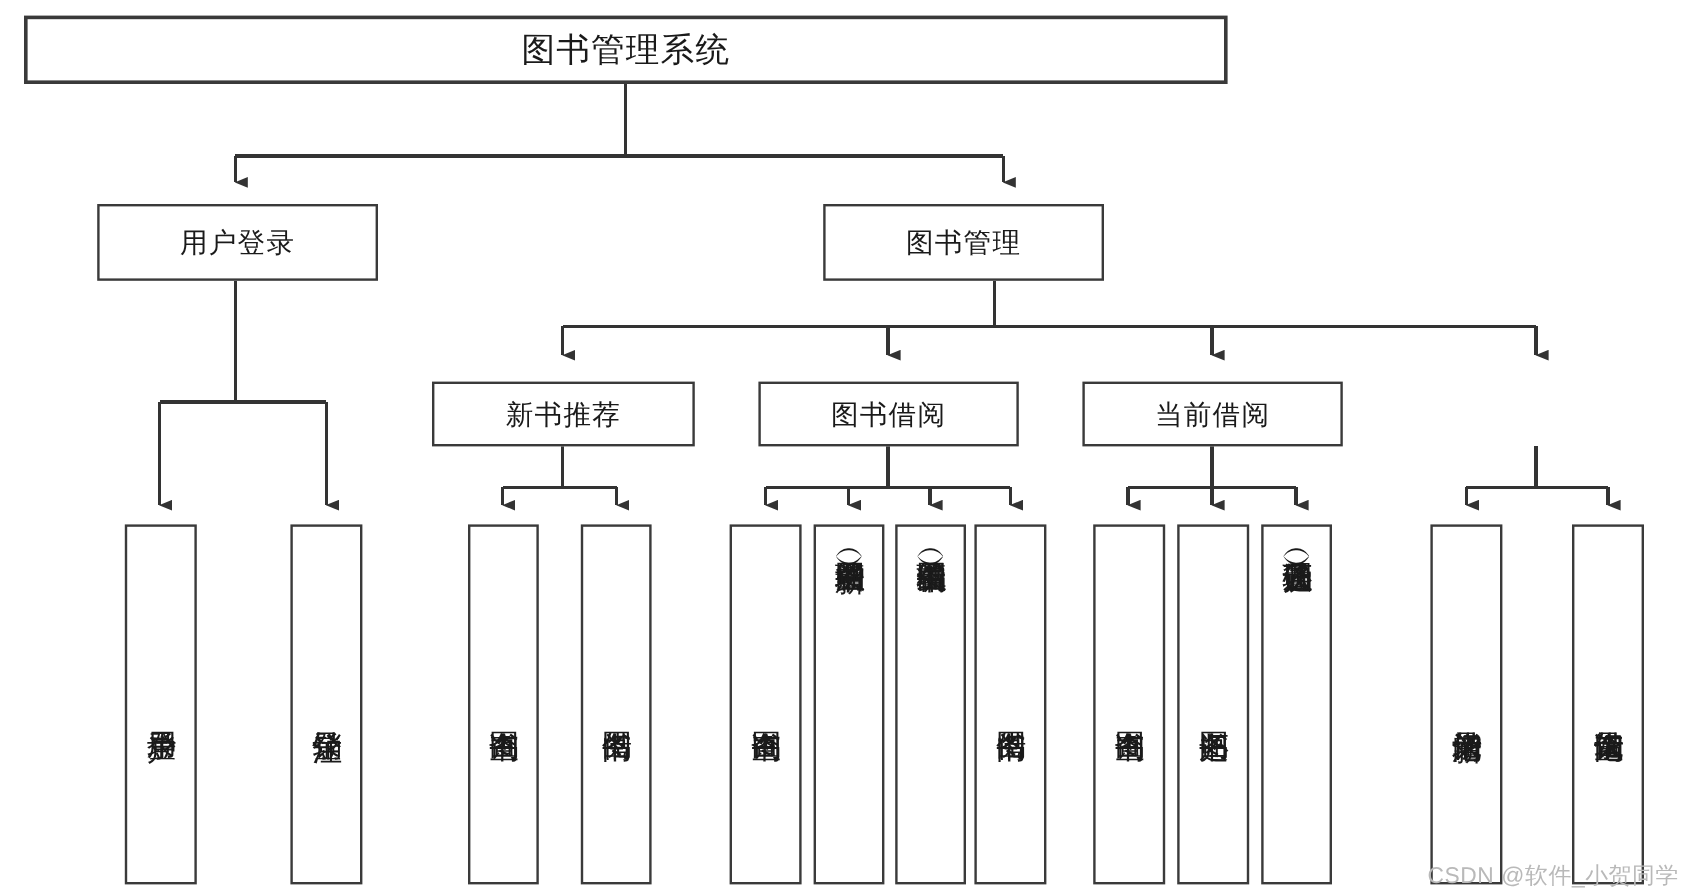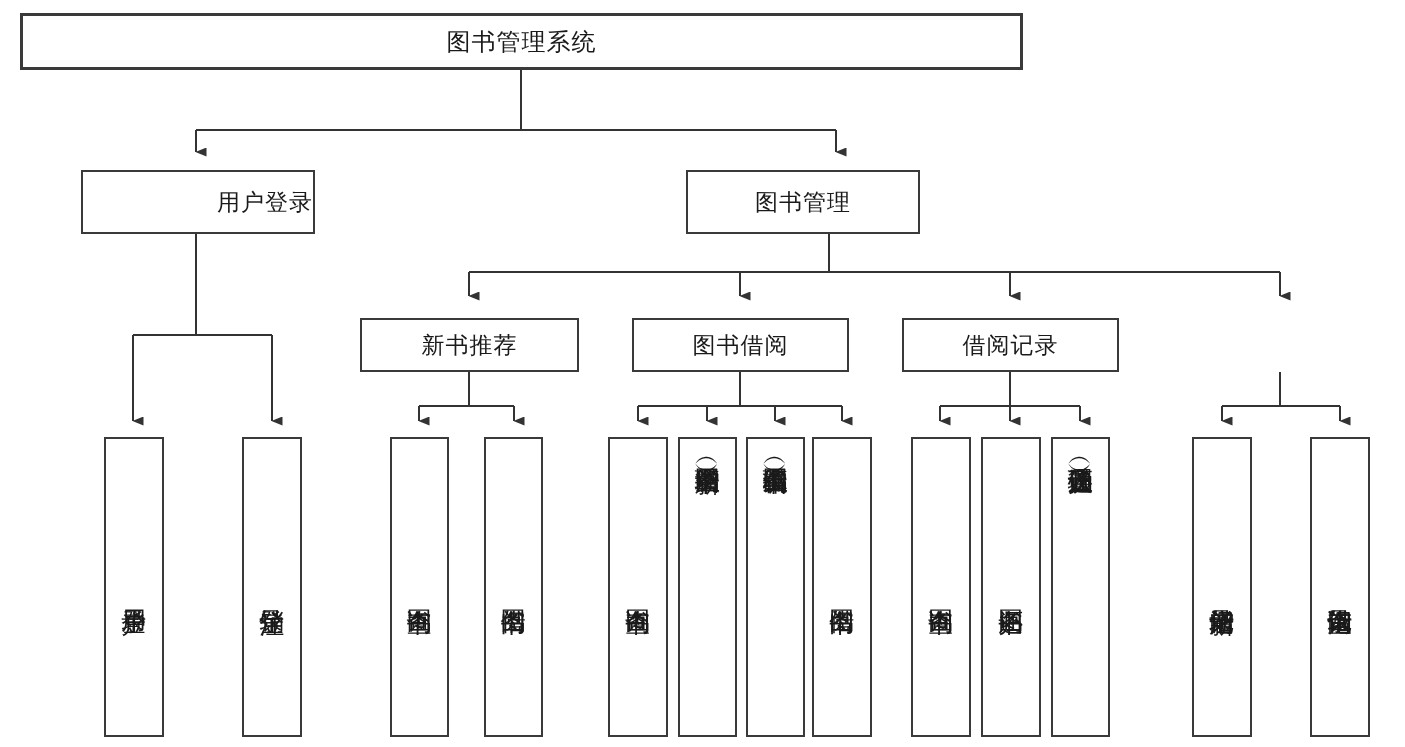--- a/index.html
+++ b/index.html
@@ -26,21 +26,21 @@
     align-items: center;
     justify-content: center;
     color: #1a1a1a;
   }
   .node.h {
     font-size: 23px;
     letter-spacing: 1px;
     white-space: nowrap;
   }
   .node.root {
-    font-size: 24px;
+    font-size: 28px;
     border-width: 3px;
   }
   .node.leaf {
     align-items: flex-start;
     justify-content: center;
     padding-top: 6px;
   }
   .vtext {
     writing-mode: vertical-rl;
     text-orientation: upright;
@@ -131,38 +131,38 @@
       <path d="M1222,406 L1340,406"></path>
       <path d="M1222,406 L1222,421" marker-end="url(#arrow)"></path>
       <path d="M1340,406 L1340,421" marker-end="url(#arrow)"></path>
     </g>
   </svg>
 
   <div class="node h root" style="left:20px; top:13px; width:1003px; height:57px;">
     <span>图书管理系统</span>
   </div>
 
-  <div class="node h" style="left:81px; top:170px; width:234px; height:64px;justify-content:flex-end;">
+  <div class="node h" style="left:81px; top:170px; width:234px; height:64px;">
     <span>用户登录</span>
   </div>
 
   <div class="node h" style="left:686px; top:170px; width:234px; height:64px;">
     <span>图书管理</span>
   </div>
 
   <div class="node h" style="left:360px; top:318px; width:219px; height:54px;">
     <span>新书推荐</span>
   </div>
 
   <div class="node h" style="left:632px; top:318px; width:217px; height:54px;justify-content:center;">
     <span>图书借阅</span>
   </div>
 
   <div class="node h" style="left:902px; top:318px; width:217px; height:54px;">
-    <span>借阅记录</span>
+    <span>当前借阅</span>
   </div>
 
 
   <div class="node leaf" style="left:104px; top:437px; width:60px; height:300px;">
     <div class="leaf-inner">
       <span class="vtext">用户登录</span>
     </div>
   </div>
 
   <div class="node leaf" style="left:242px; top:437px; width:60px; height:300px;">
@@ -230,14 +230,15 @@
       <span class="vtext">新增借阅记录</span>
     </div>
   </div>
 
   <div class="node leaf" style="left:1310px; top:437px; width:60px; height:300px;">
     <div class="leaf-inner">
       <span class="vtext">查询借阅记录</span>
     </div>
   </div>
 
+  <div class="wm">CSDN @软件_小贺同学</div>
 
 </div>
 
 </body></html>

